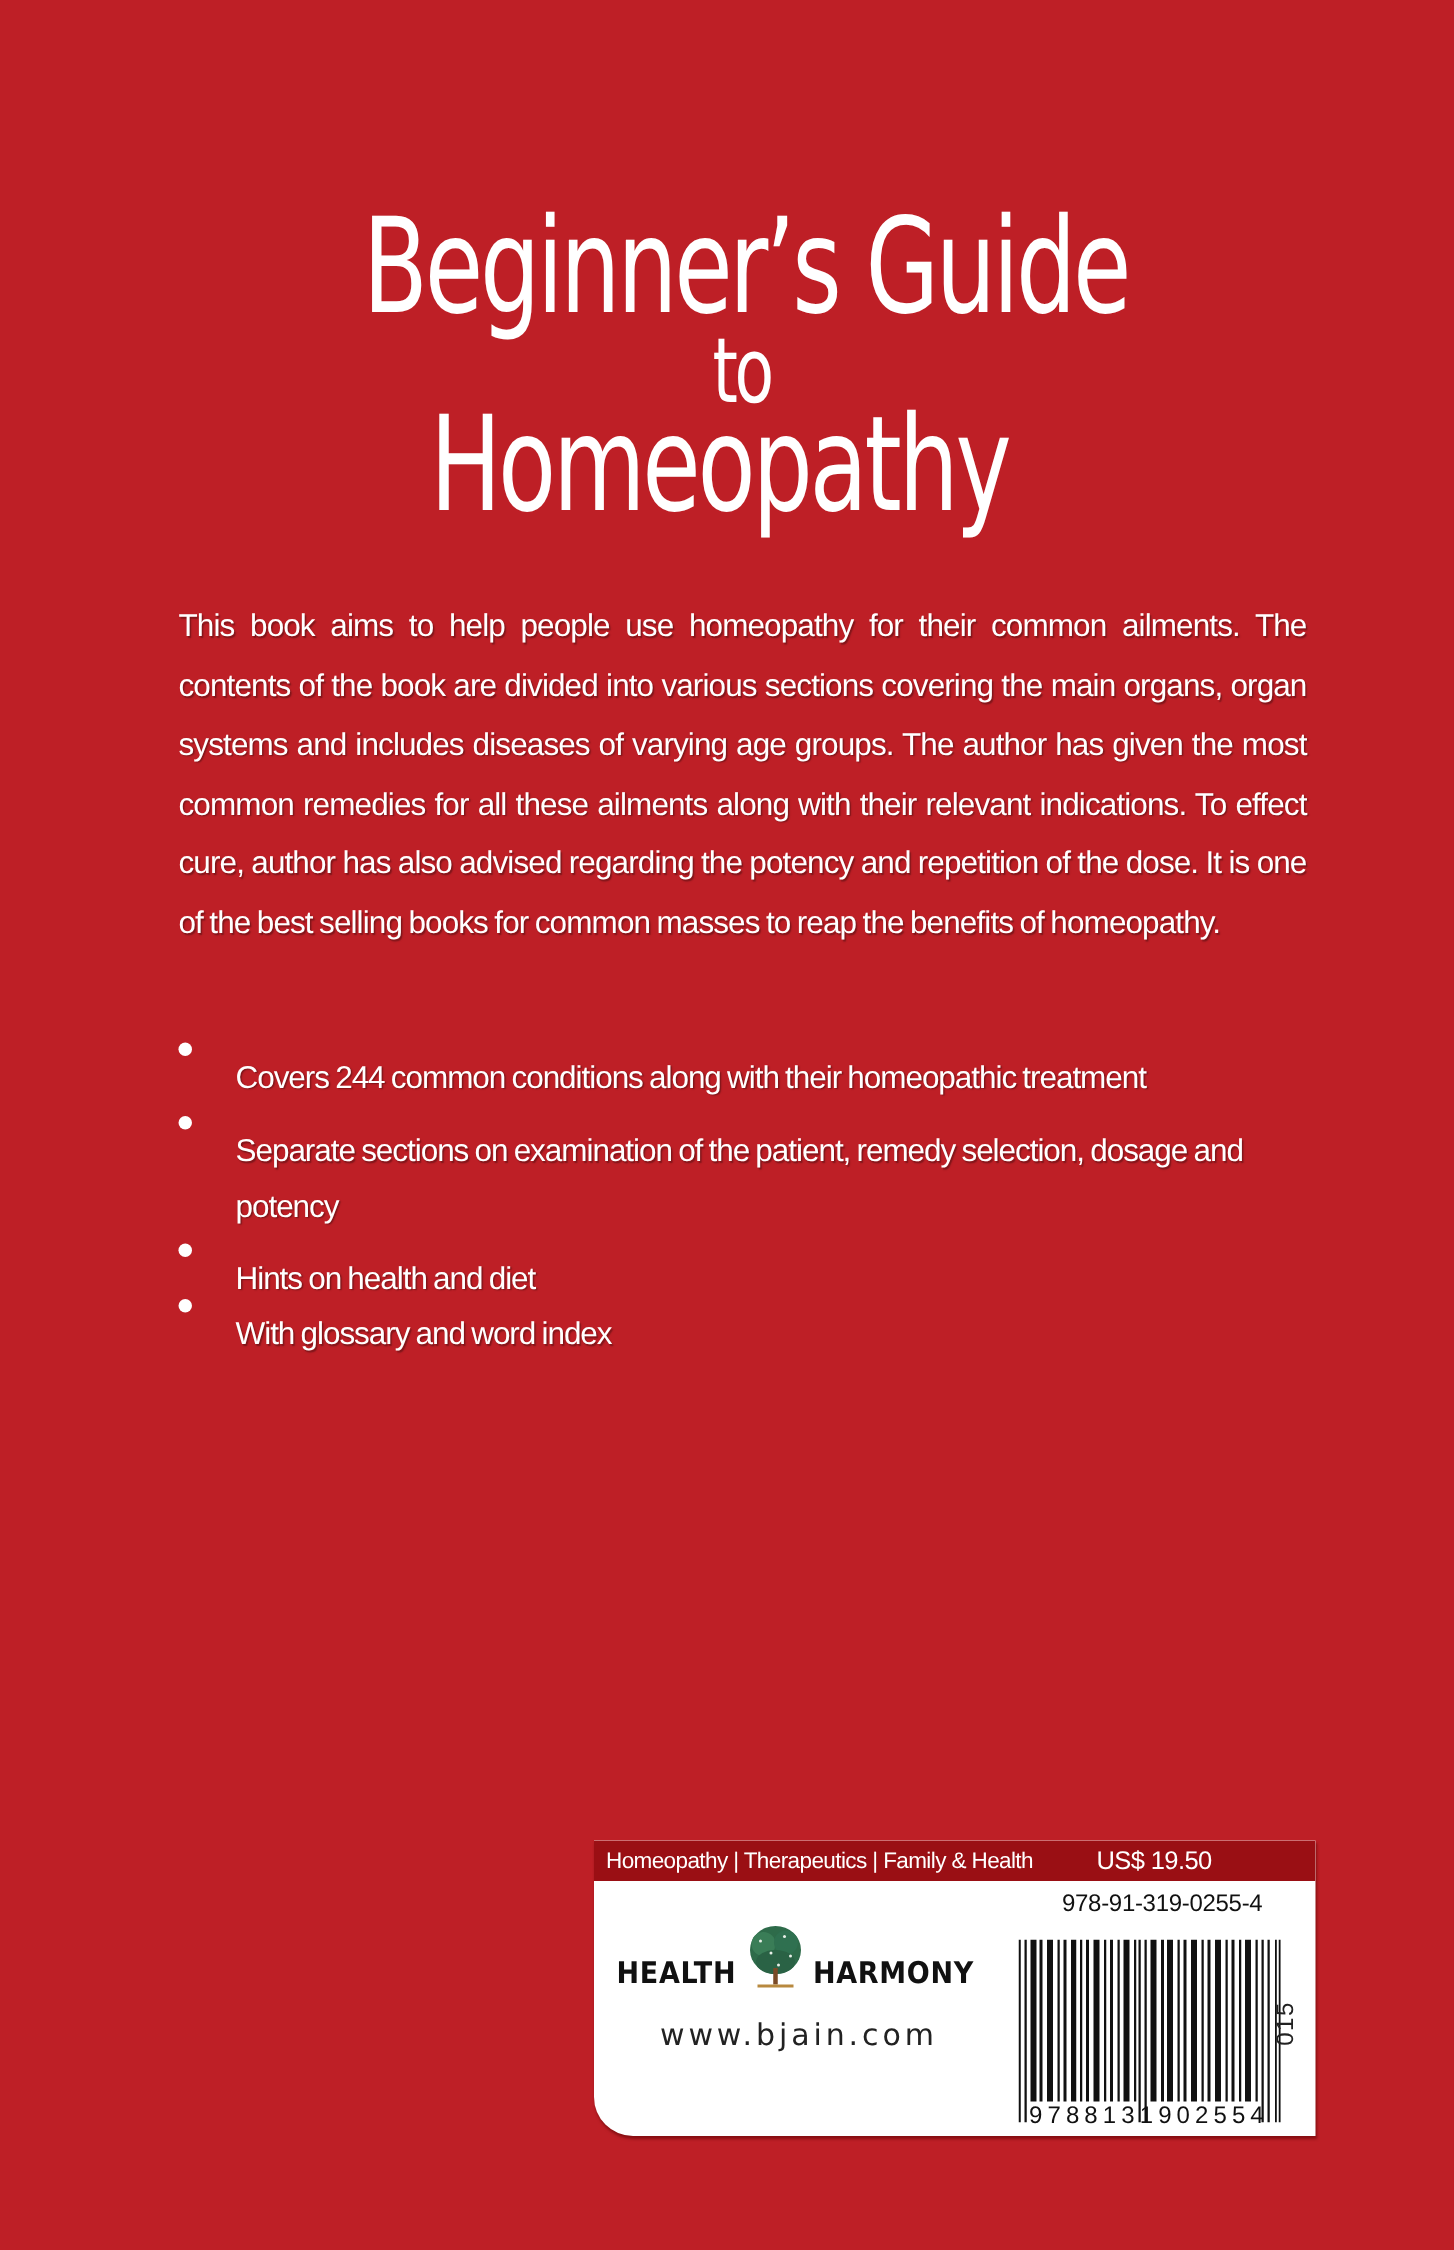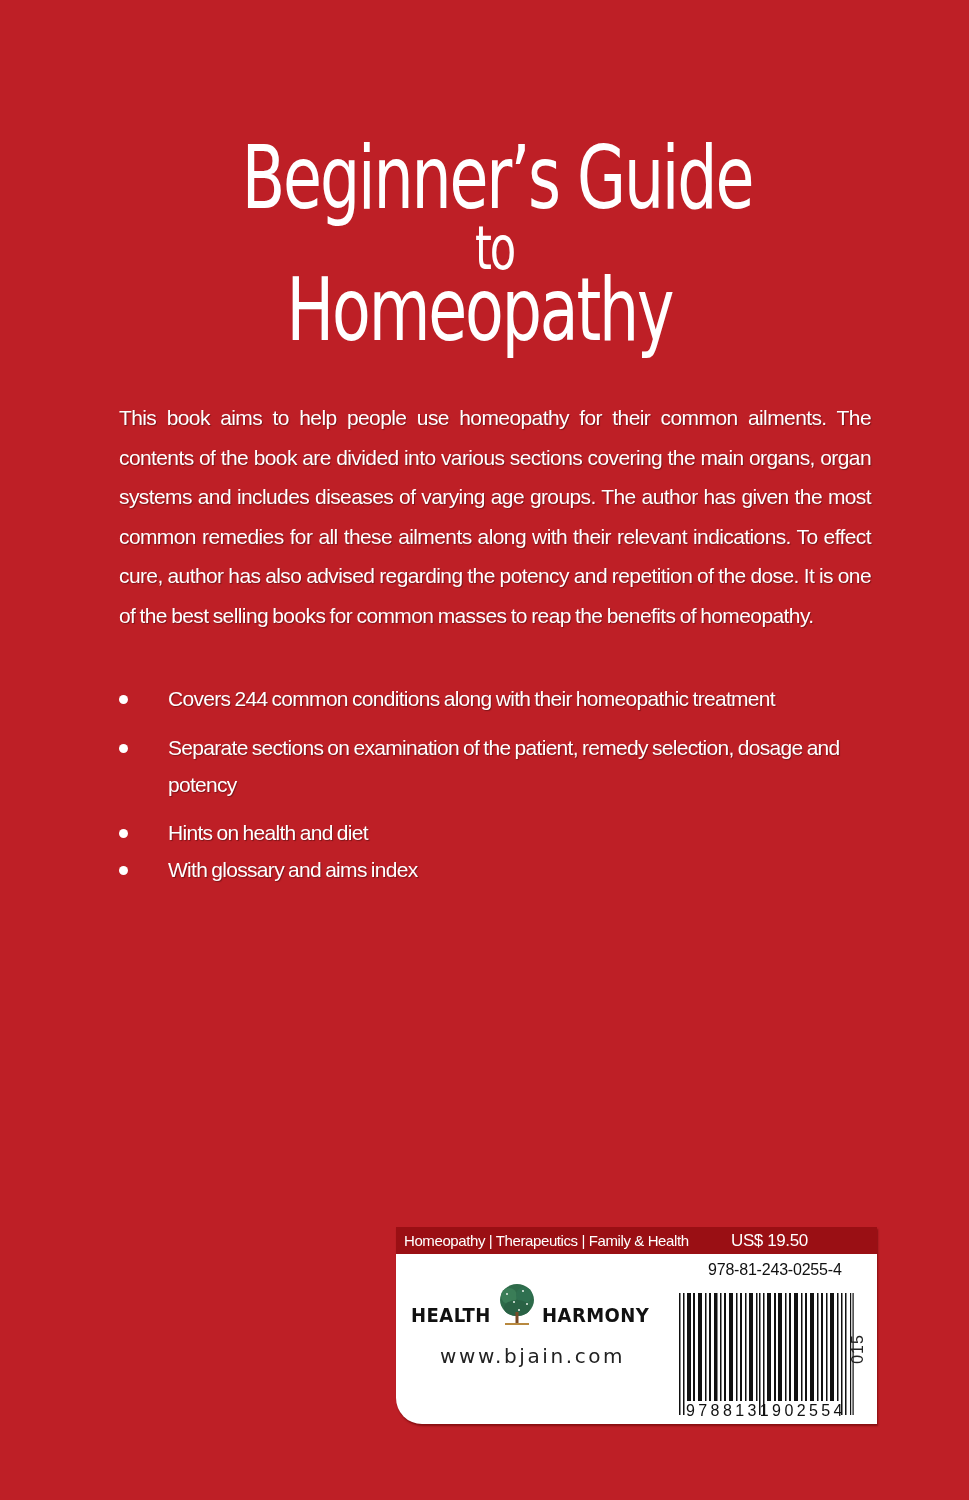--- a/index.html
+++ b/index.html
@@ -44,21 +44,21 @@
       position: absolute; left: 119px; top: 680px; width: 752px;
       list-style: none;
       font-size: 21px; letter-spacing: -0.7px; word-spacing: -1px;
       text-shadow: 1px 1px 1px rgba(0,0,0,0.35);
     }
     .bullet { position: absolute; left: 0; width: 752px; }
     .bullet .dot {
       position: absolute; left: 0; top: 15px;
       width: 9px; height: 9px; border-radius: 50%; background: #fff;
     }
-    .bullet .text { position: absolute; left: 49px; width: 712px; line-height: 37px; }
+    .bullet .text { position: absolute; left: 38px; width: 712px; line-height: 37px; margin-top: 20px; }
     .bullet.b1 { top: 0px; }
     .bullet.b2 { top: 49px; }
     .bullet.b3 { top: 134px; }
     .bullet.b4 { top: 171px; }
 
     .also-available {
       position: absolute; left: 119px; top: 1003px;
       font-size: 21px; font-style: italic; letter-spacing: -0.8px;
       text-shadow: 1px 1px 1px rgba(0,0,0,0.35);
     }
@@ -139,21 +139,21 @@
     <li class="bullet b2">
       <span class="dot"></span>
       <span class="text">Separate sections on examination of the patient, remedy selection, dosage and potency</span>
     </li>
     <li class="bullet b3">
       <span class="dot"></span>
       <span class="text">Hints on health and diet</span>
     </li>
     <li class="bullet b4">
       <span class="dot"></span>
-      <span class="text">With glossary and aims index</span>
+      <span class="text">With glossary and word index</span>
     </li>
   </ul>
 
 
   <div class="info-box">
     <div class="info-bar">
       <span class="categories">Homeopathy | Therapeutics | Family &amp; Health</span>
       <span class="price">US$ 19.50</span>
     </div>
 
@@ -169,21 +169,21 @@
         <circle cx="17" cy="20" r="1" fill="#e8f0e8"></circle>
         <circle cx="30" cy="22" r="1" fill="#e8f0e8"></circle>
         <circle cx="22" cy="28" r="1" fill="#e8f0e8"></circle>
         <rect x="18.5" y="30" width="3" height="11" fill="#7a4a26"></rect>
         <rect x="8" y="41" width="24" height="2" fill="#b8893f"></rect>
       </svg>
       <span class="logo-word w2">HARMONY</span>
     </div>
     <span class="website">www.bjain.com</span>
 
-    <span class="isbn-text">978-81-243-0255-4</span>
+    <span class="isbn-text">978-91-319-0255-4</span>
     <svg class="barcode" viewBox="0 0 175 122" preserveAspectRatio="none">
       <g fill="#111">
         <rect x="0" y="0" width="1.5" height="122"></rect>
         <rect x="4" y="0" width="1.5" height="122"></rect>
         <rect x="8" y="0" width="4" height="108"></rect>
         <rect x="14" y="0" width="2" height="108"></rect>
         <rect x="19" y="0" width="4" height="108"></rect>
         <rect x="26" y="0" width="1.5" height="108"></rect>
         <rect x="30" y="0" width="2" height="108"></rect>
         <rect x="35" y="0" width="3.5" height="108"></rect>

